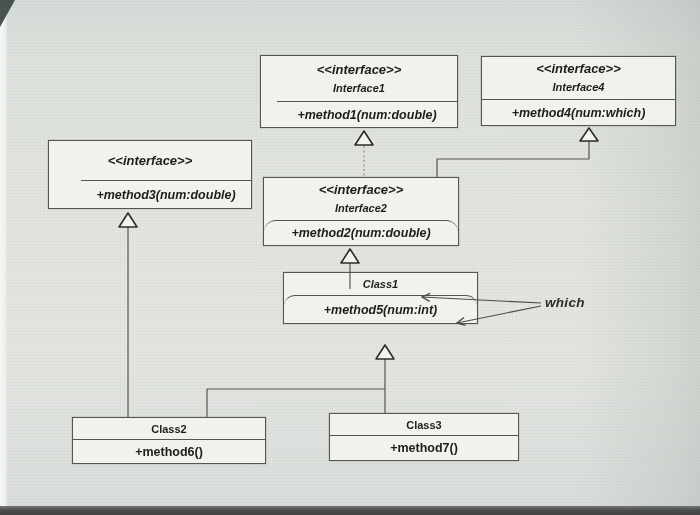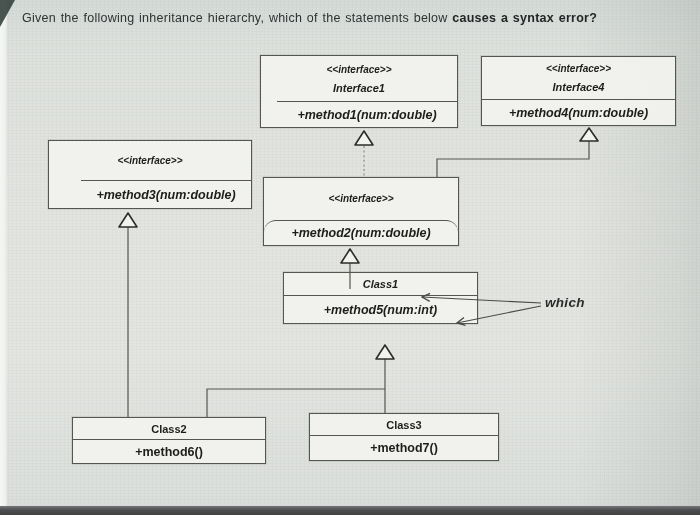--- a/index.html
+++ b/index.html
@@ -21,21 +21,21 @@
   .q-em{font-weight:700;color:#232527;}
   .uml-box{
     position:absolute;box-sizing:border-box;
     border:1.4px solid #55564f;background:rgba(242,243,239,0.93);
     color:#1d1d1b;text-align:center;display:flex;flex-direction:column;
     font-weight:700;font-size:12.5px;
     box-shadow:0 0 0 0.5px rgba(85,86,79,0.25);
   }
   .uml-box.it{font-style:italic;}
   .uml-head{flex:1;display:flex;flex-direction:column;justify-content:center;line-height:18px;}
-  .uml-stereo{font-size:10px;}
+  .uml-stereo{font-size:13px;}
   .uml-name{font-size:11px;}
   .uml-members{
     border-top:1.4px solid #55564f;display:flex;align-items:center;justify-content:center;
     line-height:14px;
   }
   .annotation{
     position:absolute;left:545px;top:295px;
     font-style:italic;font-weight:700;font-size:13.5px;color:#2b2b2b;letter-spacing:.3px;
   }
   .connectors{position:absolute;left:0;top:0;pointer-events:none;}
@@ -50,67 +50,67 @@
   .bottom-bezel{
     position:absolute;left:0;right:0;bottom:0;height:9px;
     background:linear-gradient(180deg,#747678 0%,#4b4d4f 45%,#3f4142 100%);
   }
 </style>
 </head>
 <body>
 
 <div class="screen">
 
-  <div class="question"><span>Given the following inheritance hierarchy, which of the statements below </span><span class="q-em">causes a syntax error?</span></div>
 
   <div class="uml-box it" style="left:260px;top:55px;width:198px;height:73px;">
     <div class="uml-head">
       <div class="uml-stereo">&lt;&lt;interface&gt;&gt;</div>
       <div class="uml-name">Interface1</div>
     </div>
     <div class="uml-members" style="height:25px;margin-left:16px;">+method1(num:double)</div>
   </div>
 
   <div class="uml-box it" style="left:481px;top:56px;width:195px;height:70px;">
     <div class="uml-head">
       <div class="uml-stereo">&lt;&lt;interface&gt;&gt;</div>
       <div class="uml-name">Interface4</div>
     </div>
-    <div class="uml-members" style="height:25px;">+method4(num:double)</div>
+    <div class="uml-members" style="height:25px;">+method4(num:which)</div>
   </div>
 
   <div class="uml-box it" style="left:48px;top:140px;width:204px;height:69px;">
     <div class="uml-head">
       <div class="uml-stereo">&lt;&lt;interface&gt;&gt;</div>
     </div>
     <div class="uml-members" style="height:27px;margin-left:32px;">+method3(num:double)</div>
   </div>
 
   <div class="uml-box it" style="left:263px;top:177px;width:196px;height:69px;">
     <div class="uml-head">
       <div class="uml-stereo">&lt;&lt;interface&gt;&gt;</div>
+      <div class="uml-name">Interface2</div>
     </div>
     <div class="uml-members" style="height:24px;border-radius:12px;">+method2(num:double)</div>
   </div>
 
   <div class="uml-box it" style="left:283px;top:272px;width:195px;height:52px;">
     <div class="uml-head">
       <div class="uml-name">Class1</div>
     </div>
-    <div class="uml-members" style="height:27px;">+method5(num:int)</div>
+    <div class="uml-members" style="height:27px;border-radius:11px;">+method5(num:int)</div>
   </div>
 
   <div class="uml-box" style="left:72px;top:417px;width:194px;height:47px;">
     <div class="uml-head">
       <div class="uml-name">Class2</div>
     </div>
     <div class="uml-members" style="height:23px;">+method6()</div>
   </div>
 
-  <div class="uml-box" style="left:309px;top:413px;width:190px;height:48px;">
+  <div class="uml-box" style="left:329px;top:413px;width:190px;height:48px;">
     <div class="uml-head">
       <div class="uml-name">Class3</div>
     </div>
     <div class="uml-members" style="height:24px;">+method7()</div>
   </div>
 
   <svg class="connectors" width="700" height="515" viewBox="0 0 700 515">
     <defs>
       <marker id="arrOpen" viewBox="0 0 10 10" refX="9" refY="5" markerWidth="9" markerHeight="9" orient="auto">
         <path d="M1,1 L9,5 L1,9" fill="none" stroke="#4a4a4a" stroke-width="1.4"></path>

